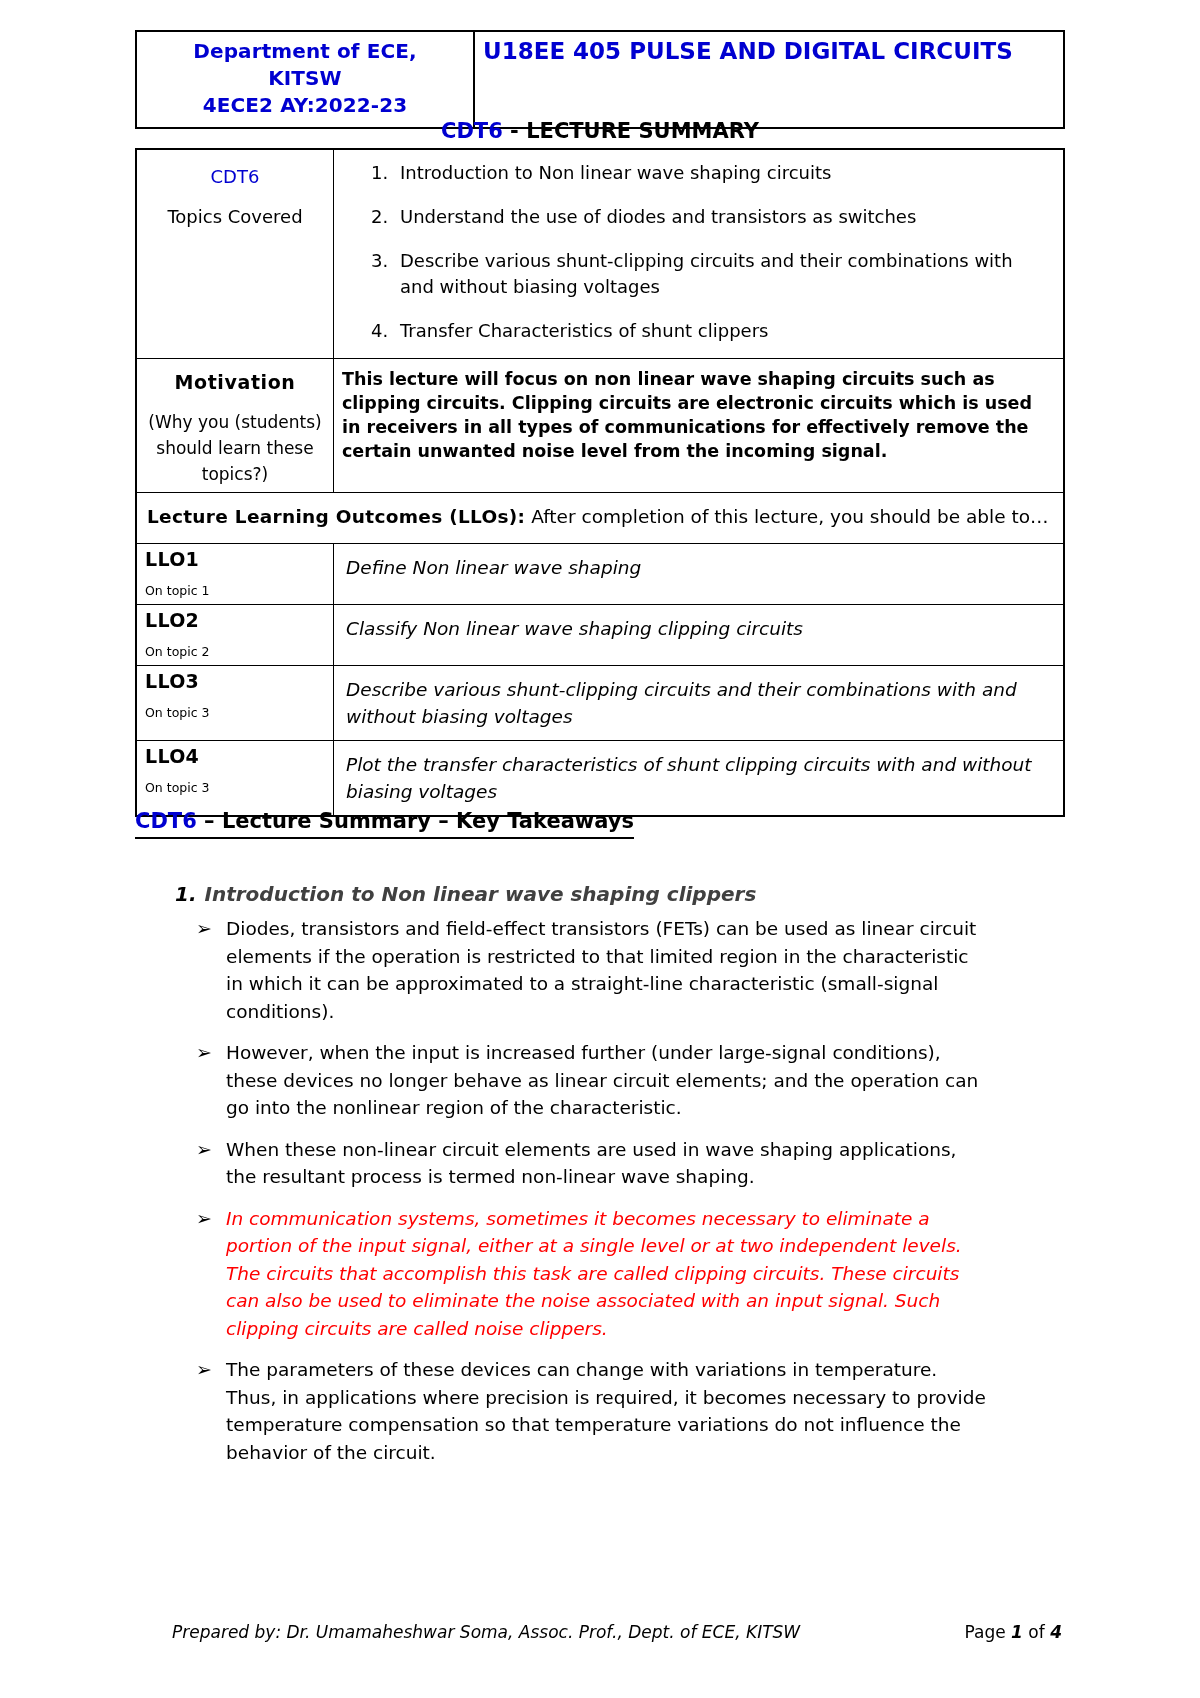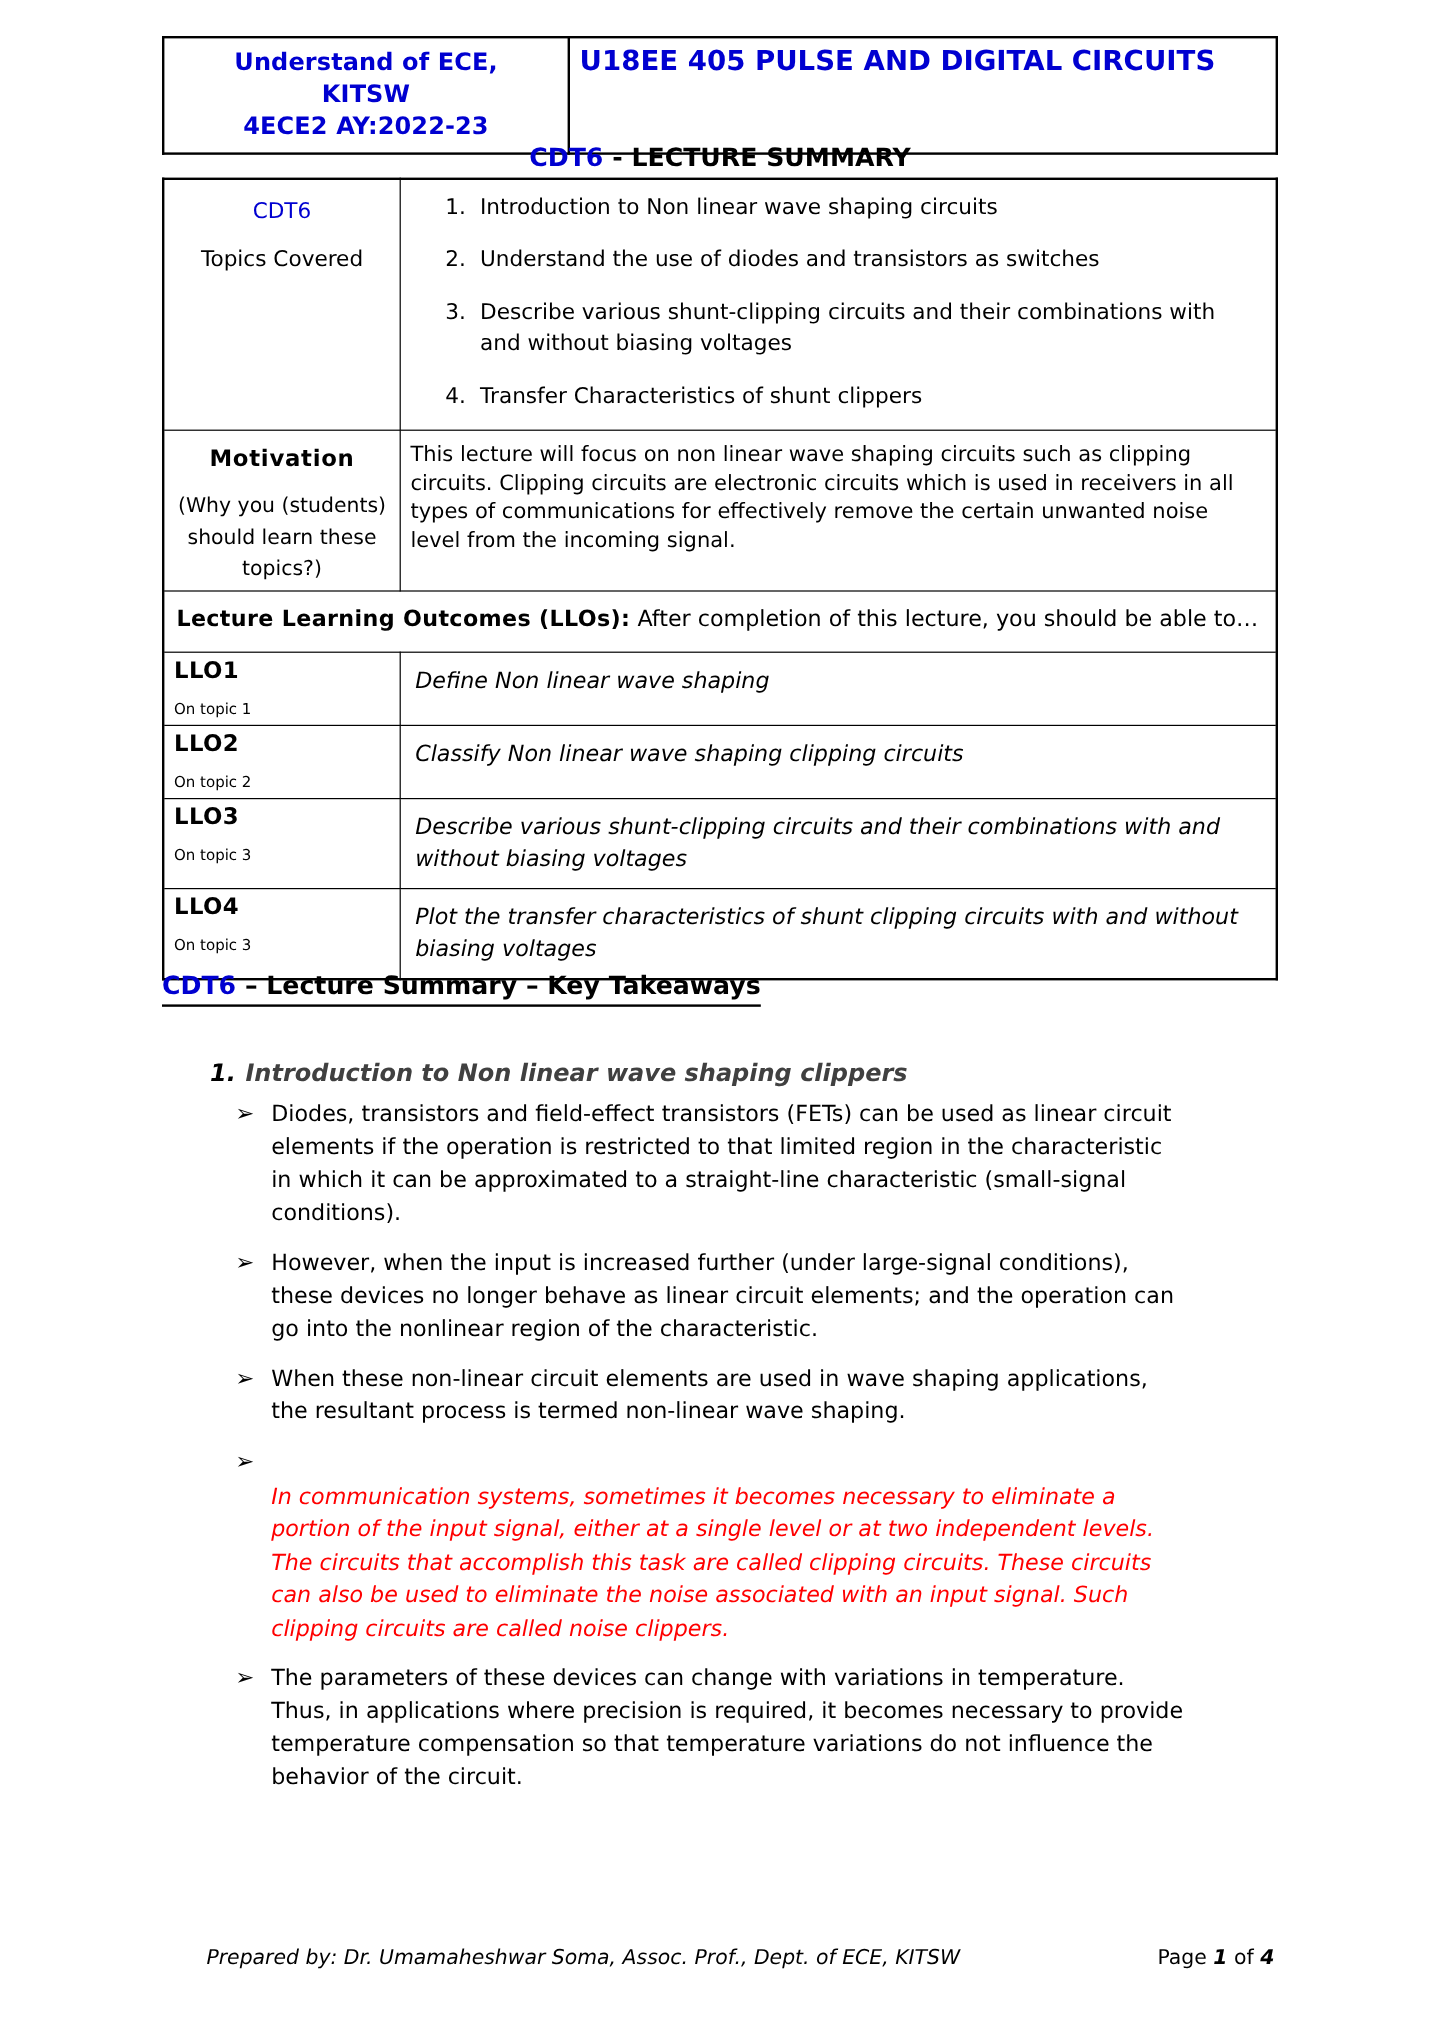--- a/index.html
+++ b/index.html
@@ -119,20 +119,21 @@
     font-weight: bold;
     font-size: 19px;
     letter-spacing: .6px;
     display: block;
     margin-bottom: 14px;
   }
   .motivation-body {
     padding: 8px 10px 10px 8px;
     font-size: 17.5px;
     line-height: 24px;
+    font-weight: bold;
   }
 
   .llo-header {
     padding: 10px 10px 12px 10px;
     font-size: 18.5px;
     line-height: 28px;
   }
   .llo-header b { font-weight: bold; letter-spacing: .3px;}
 
   .llo-key {
@@ -219,21 +220,20 @@
     color: #000;
   }
   .bullet .body {
     flex: 1 1 auto;
     font-size: 18.5px;
     line-height: 27.5px;
   }
   .bullet.red .body {
     color: #ff0000;
     font-style: italic;
-    margin-top: 29px;
   }
 
   
   .footer {
     position: absolute;
     left: 172px;
     top: 1622px;
     width: 890px;
     display: flex;
     justify-content: space-between;
@@ -247,21 +247,21 @@
 </style>
 </head>
 <body>
 
 <div class="page">
 
   <table class="masthead">
     <tbody>
         <tr>
       <td class="mh-left">
-        <div class="line">Understand of ECE,</div>
+        <div class="line">Department of ECE,</div>
         <div class="line">KITSW</div>
         <div class="line">4ECE2   AY:2022-23</div>
       </td>
       <td class="mh-right">
         <span>U18EE 405  PULSE AND DIGITAL CIRCUITS</span>
       </td>
     </tr>
   </tbody>
     </table>
 

